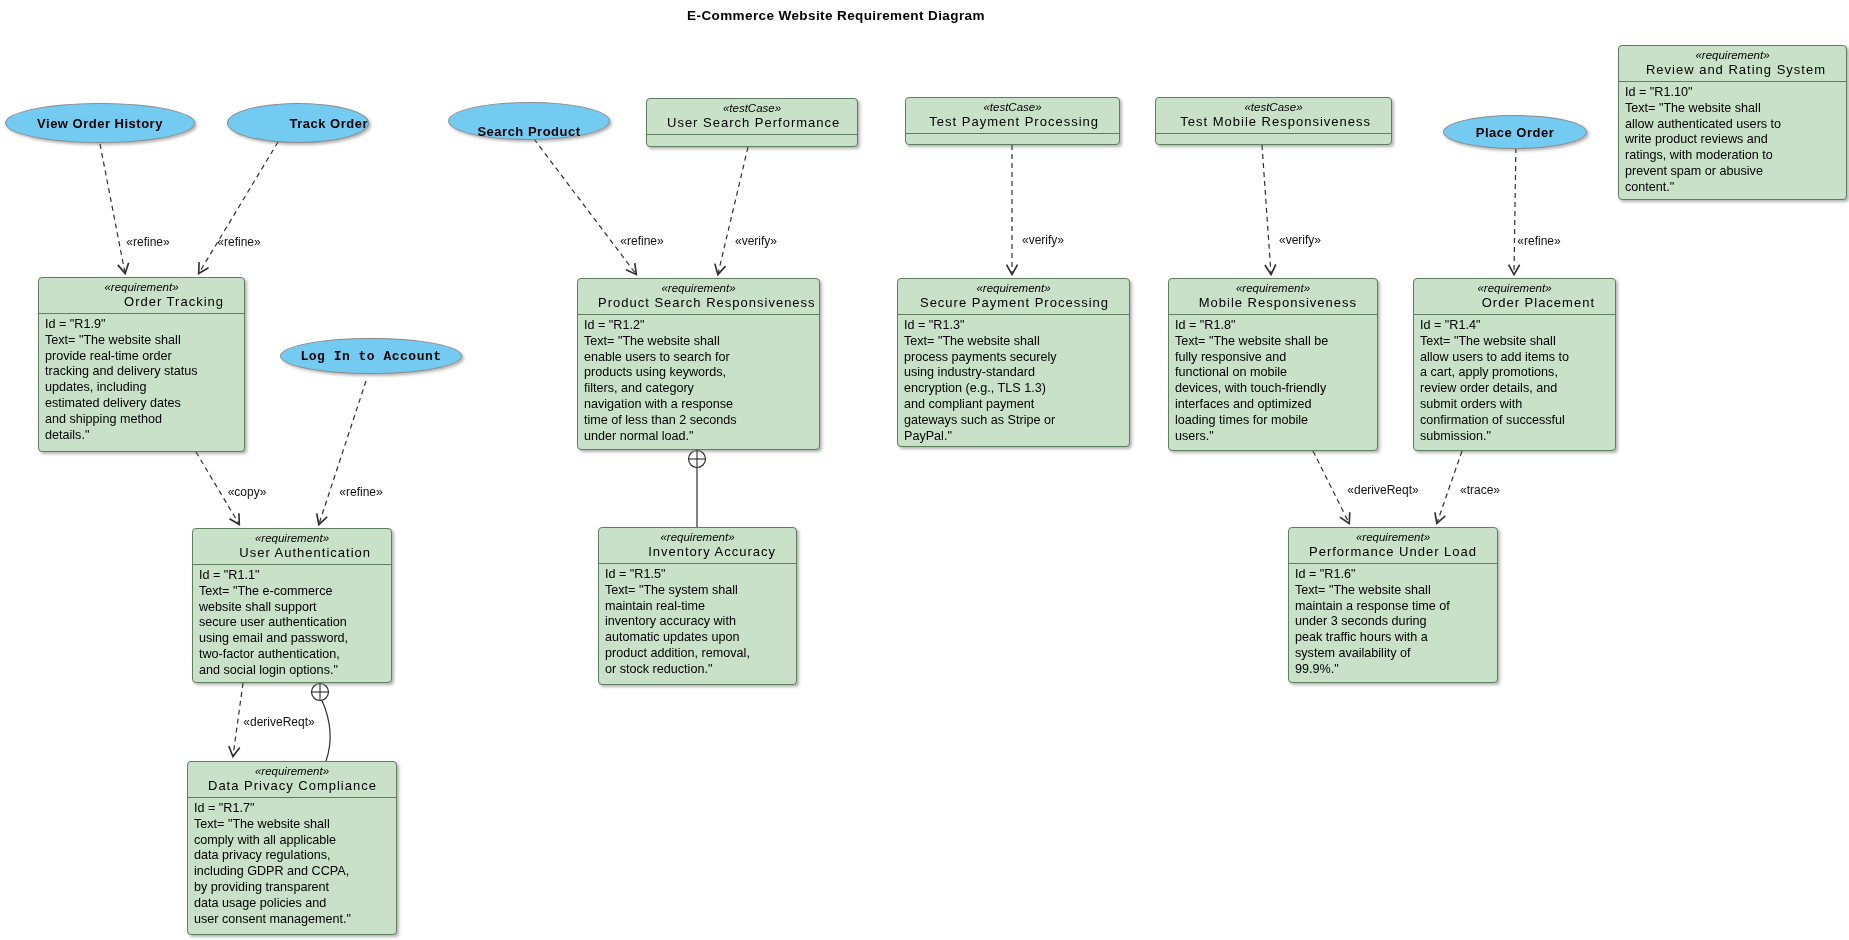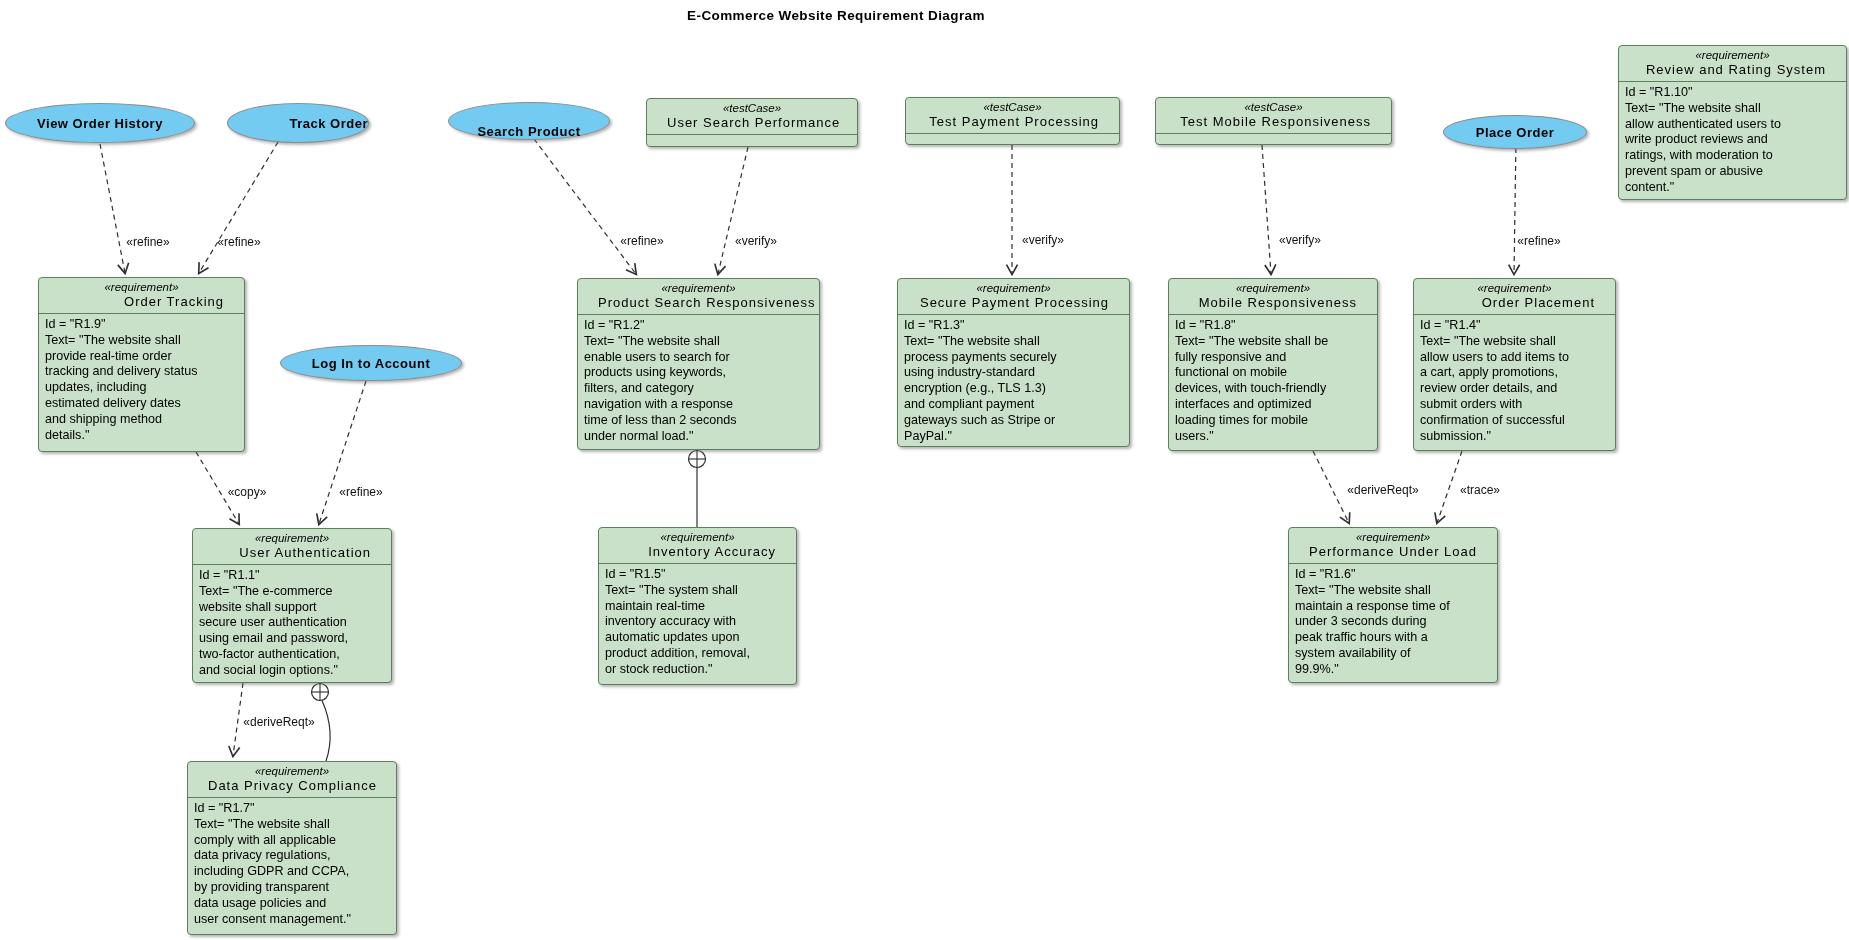--- a/index.html
+++ b/index.html
@@ -82,21 +82,21 @@
   <div id="nodes">
       <div class="actor" style="left: 5px; top: 103px; width: 190px; height: 40px;">
     <span>View Order History</span>
   </div>
       <div class="actor" style="left: 227px; top: 103px; width: 142px; height: 40px; justify-content: flex-end;">
     <span>Track Order</span>
   </div>
       <div class="actor" style="left: 448px; top: 102px; width: 162px; height: 38px; align-items: flex-end;">
     <span>Search Product</span>
   </div>
-      <div class="actor" style="left: 280px; top: 345px; width: 182px; height: 36px;">
+      <div class="actor" style="left: 280px; top: 338px; width: 182px; height: 36px; font-family: Liberation Mono, monospace;">
     <span>Log In to Account</span>
   </div>
       <div class="actor" style="left: 1443px; top: 115px; width: 144px; height: 34px;">
     <span>Place Order</span>
   </div>
       <div class="node" style="left: 646px; top: 98px; width: 212px; height: 49px;">
     <div class="node-head">
       <div class="stereo">«testCase»</div>
       <div class="node-name">User Search Performance</div>
     </div>

